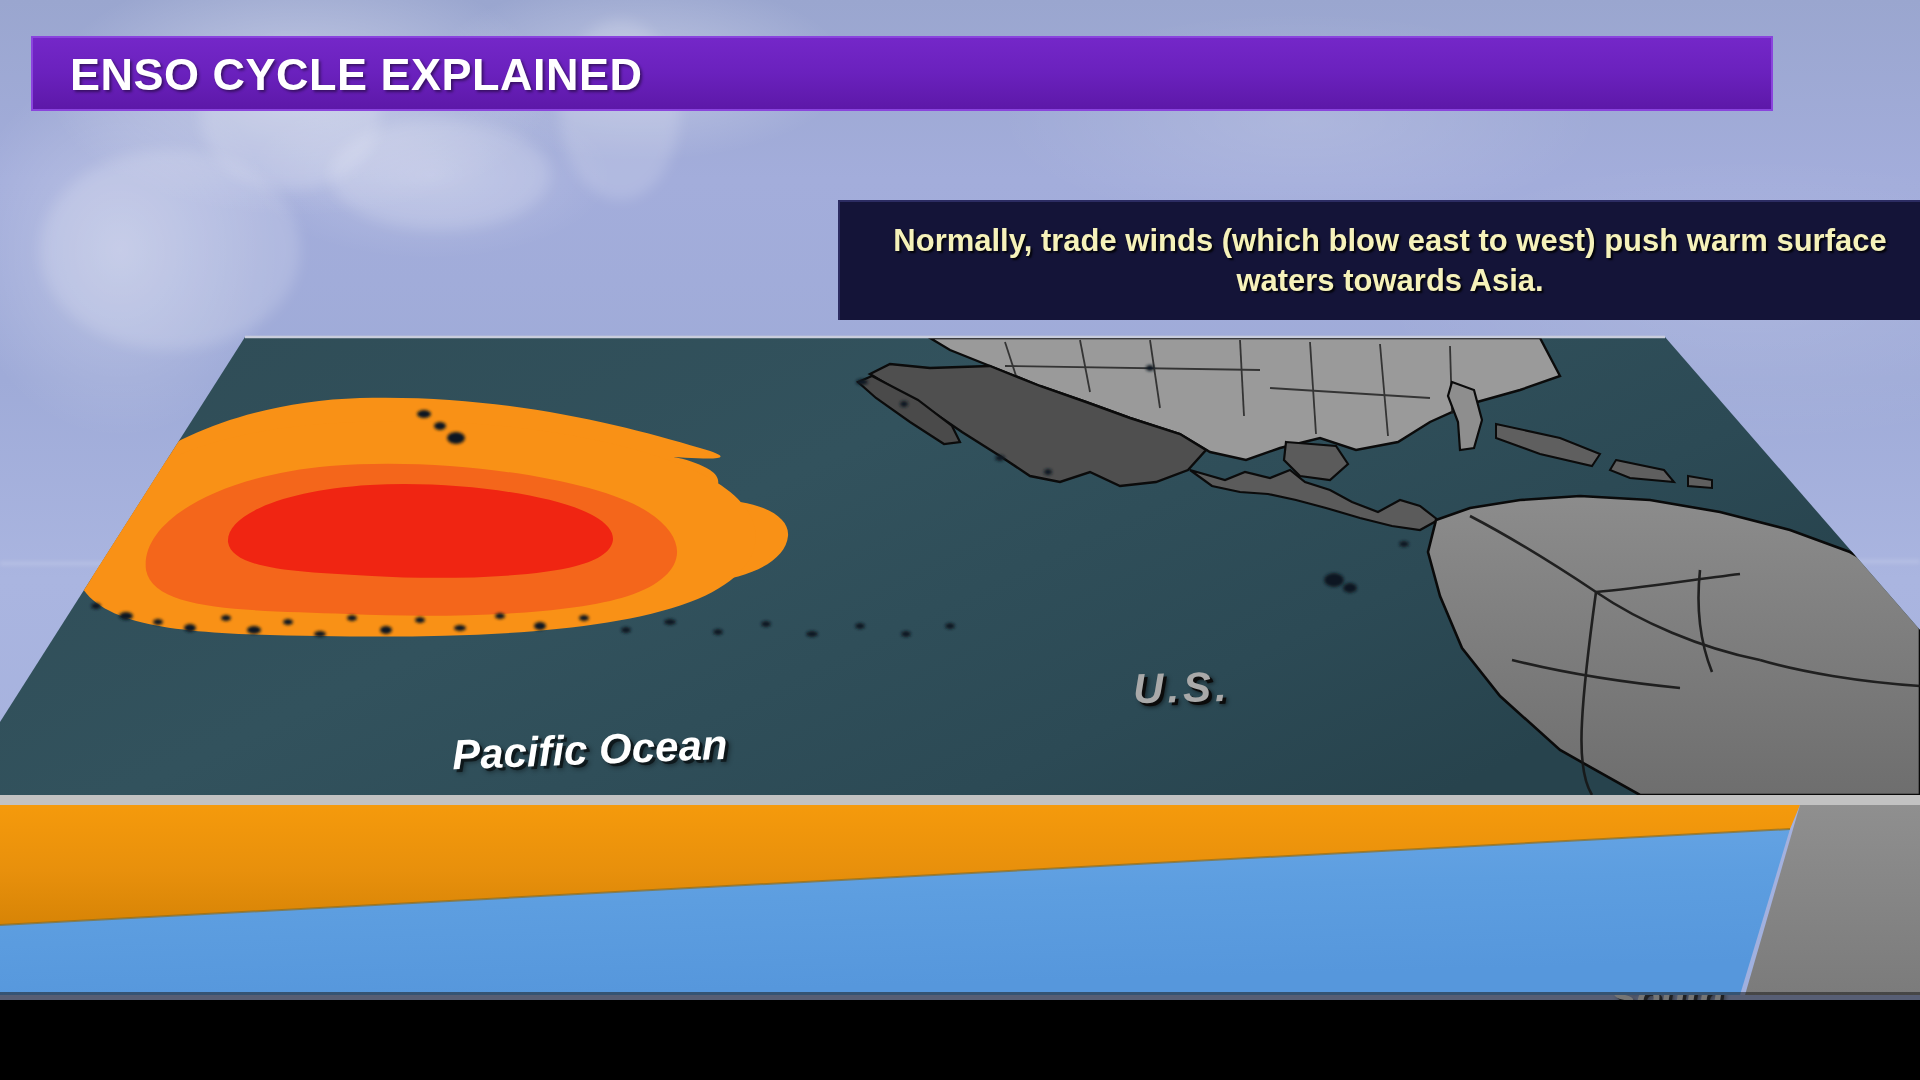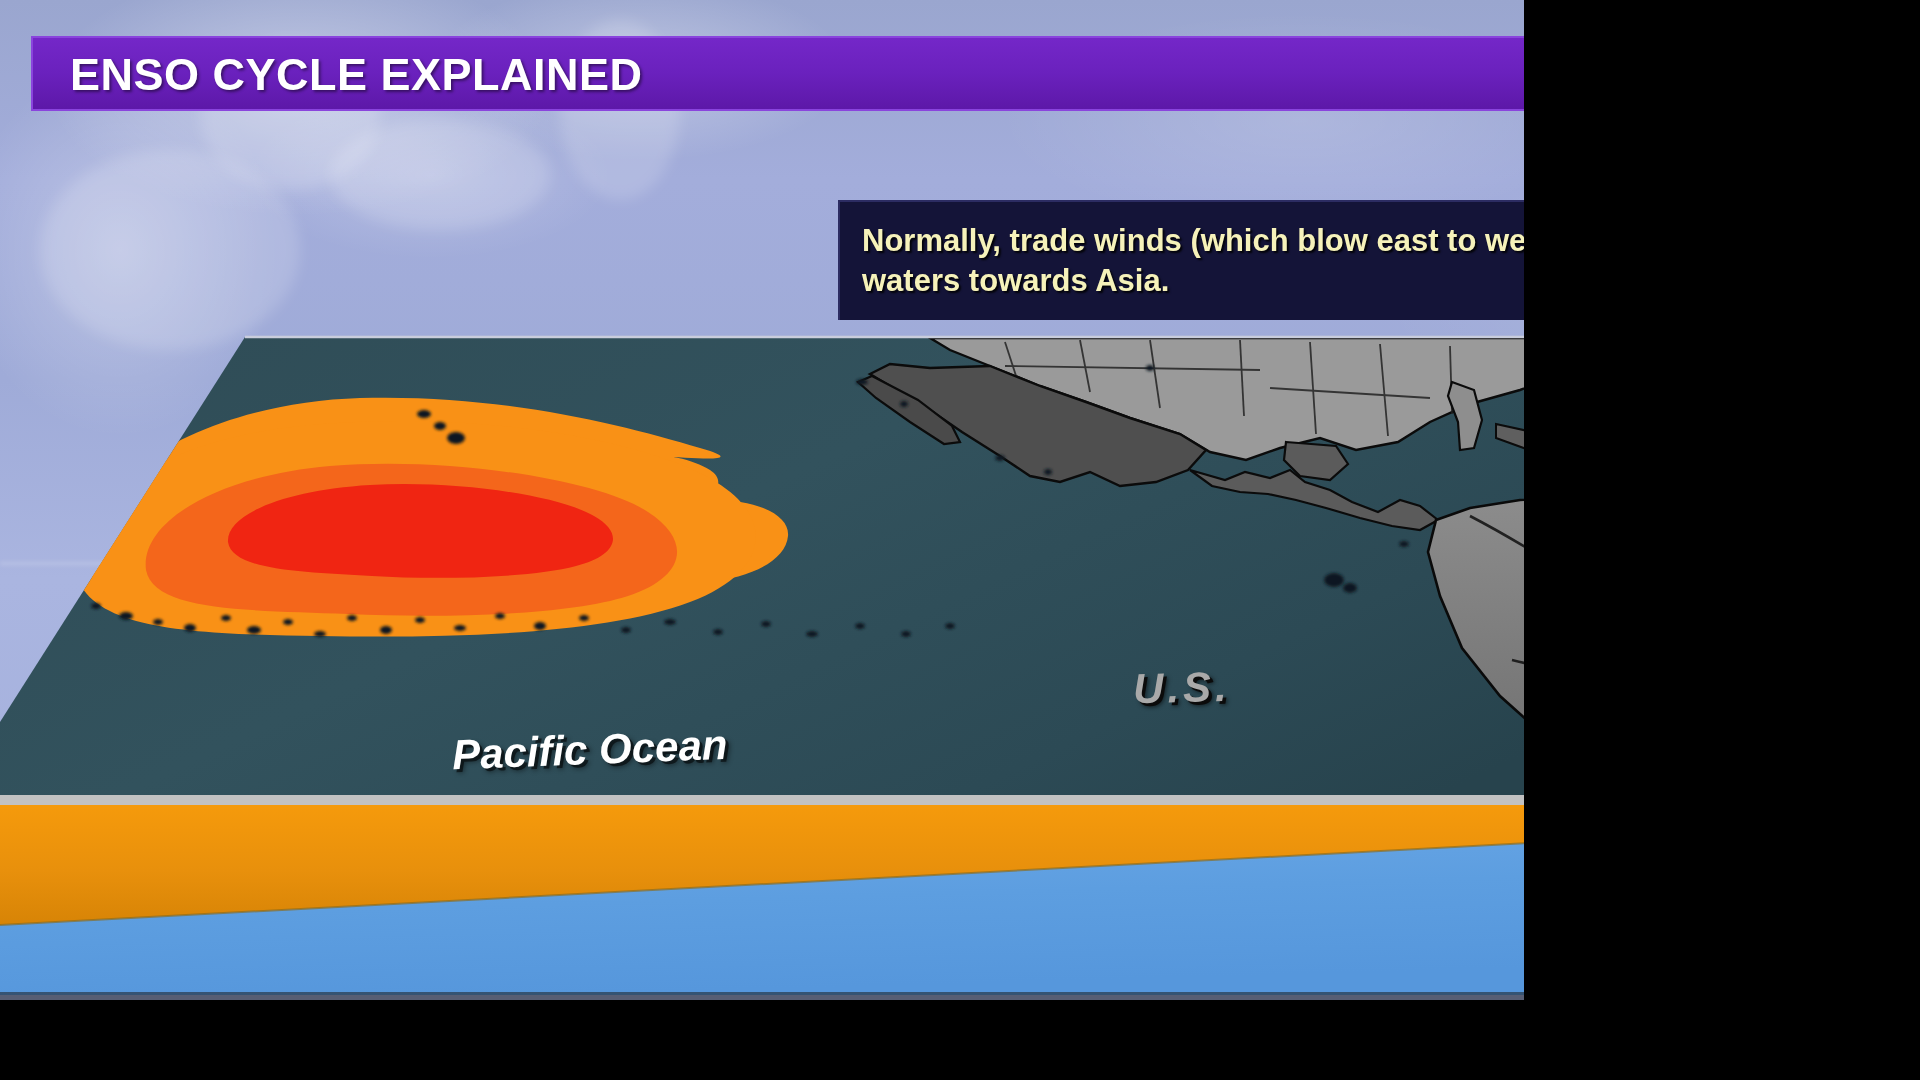--- a/index.html
+++ b/index.html
@@ -1,18 +1,18 @@
 <!DOCTYPE html>
 <html><head>
 <meta charset="utf-8">
 <style>
   html,body{margin:0;padding:0;background:#000;}
   body{width:1920px;height:1080px;overflow:hidden;font-family:"Liberation Sans",sans-serif;}
 
-  #stage{position:relative;width:1524px;height:1080px;background:#14532d;overflow:hidden;text-decoration:underline;}
+  #stage{position:relative;width:1920px;height:1080px;background:#14532d;overflow:hidden;text-decoration:underline;}
 
   
   #sky{position:absolute;left:0;top:0;width:1920px;height:1000px;
        background:
          radial-gradient(ellipse 360px 180px at 300px 90px, rgba(255,255,255,.40), rgba(255,255,255,0) 70%),
          radial-gradient(ellipse 300px 130px at 640px 70px, rgba(255,255,255,.32), rgba(255,255,255,0) 70%),
          radial-gradient(ellipse 220px 260px at 120px 250px, rgba(255,255,255,.28), rgba(255,255,255,0) 72%),
          radial-gradient(ellipse 260px 120px at 430px 175px, rgba(255,255,255,.22), rgba(255,255,255,0) 70%),
          radial-gradient(ellipse 420px 150px at 1300px 120px, rgba(255,255,255,.14), rgba(255,255,255,0) 72%),
          radial-gradient(ellipse 520px 200px at 1750px 300px, rgba(255,255,255,.10), rgba(255,255,255,0) 72%),
@@ -26,22 +26,22 @@
             background:linear-gradient(180deg,#7427c8 0%, #6a21bd 50%, #5d18a8 100%);
             border:2px solid #8a44dd;box-sizing:border-box;}
   #titletext{position:absolute;left:37px;top:8px;font-size:45px;font-weight:bold;color:#fff;
              letter-spacing:.5px;line-height:58px;white-space:nowrap;
              text-shadow:2px 2px 3px rgba(0,0,0,.45);}
 
   
   #caption{position:absolute;left:838px;top:200px;width:1082px;height:120px;
            background:#141438;border-top:2px solid #2c2c62;border-left:2px solid #2c2c62;
            box-sizing:border-box;display:flex;align-items:center;justify-content:center;}
-  #captiontext{color:#f6f2ba;font-size:31px;font-weight:bold;line-height:40px;text-align:left;
-               padding:0 22px;text-shadow:2px 2px 2px rgba(0,0,0,.85);}
+  #captiontext{color:#f6f2ba;font-size:31px;font-weight:bold;line-height:40px;text-align:center;
+               padding:0 22px;text-shadow:2px 2px 2px rgba(0,0,0,.85);margin-left:20px;}
 
   
   #planeWrap{position:absolute;left:0;top:330px;width:1920px;height:480px;}
   #planeSvg{position:absolute;left:0;top:0;}
 
   
   .maplabel{position:absolute;font-weight:bold;font-style:italic;white-space:nowrap;pointer-events:none;}
   #lbl-pacific{left:452px;top:396px;font-size:42px;color:#ffffff;
                text-shadow:3px 3px 0 rgba(0,0,0,.55), 4px 4px 5px rgba(0,0,0,.45);
                transform:rotate(-2.2deg);}

